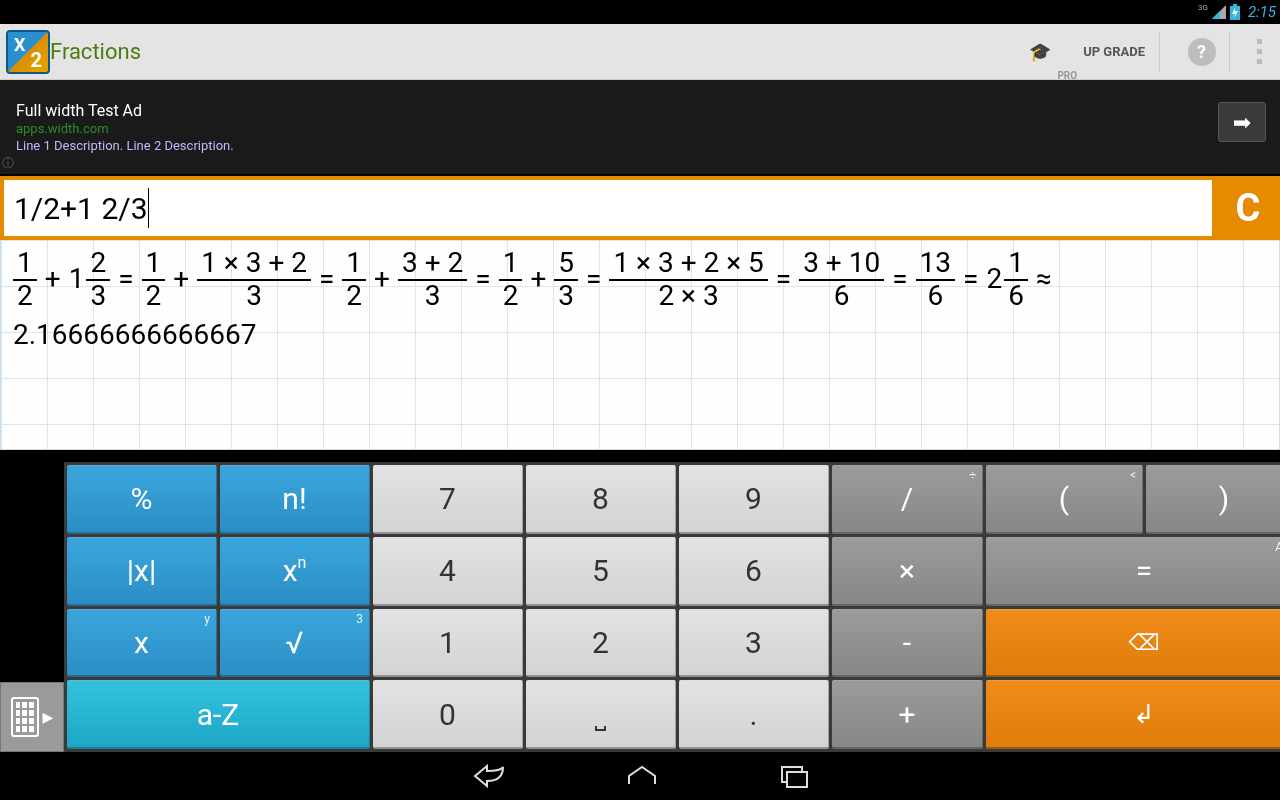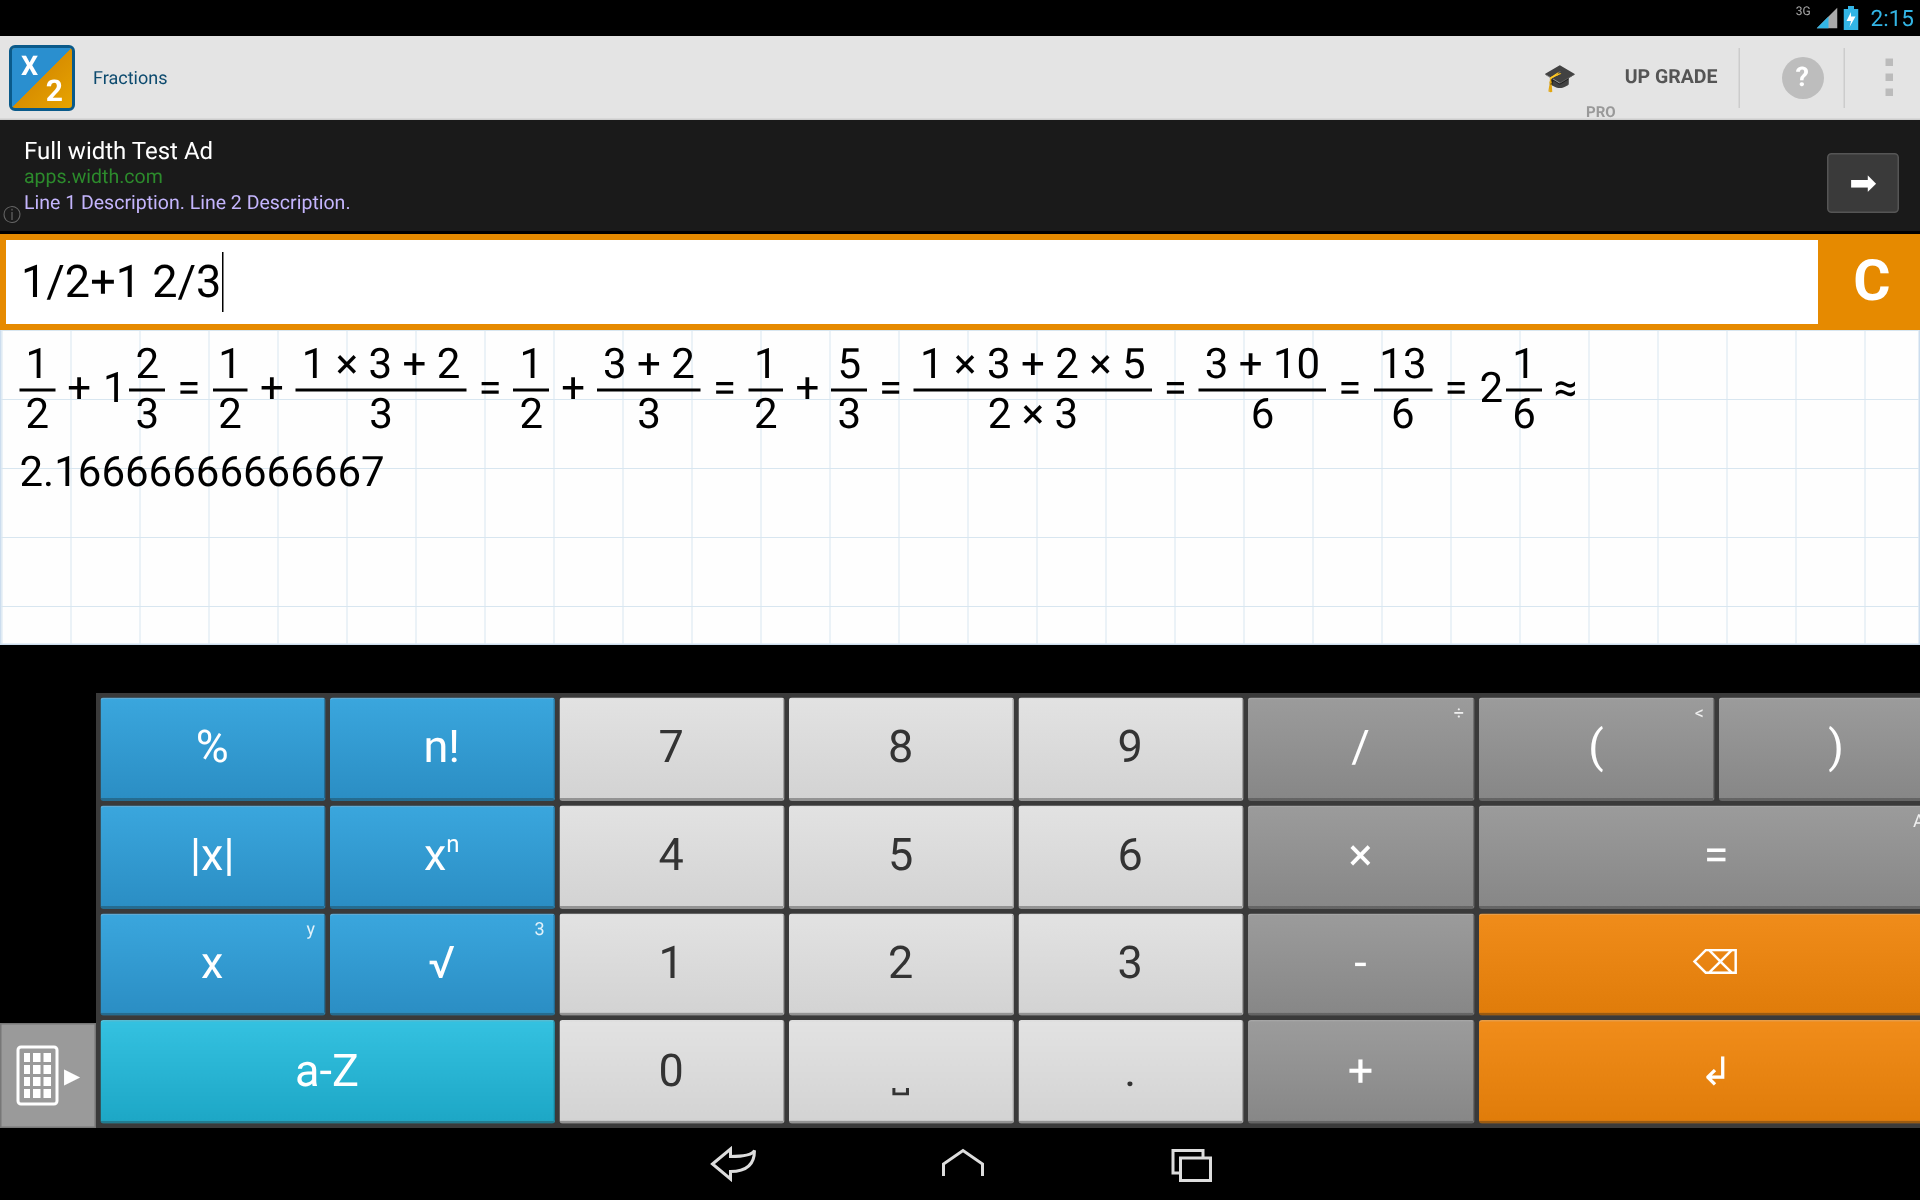--- a/index.html
+++ b/index.html
@@ -4,55 +4,55 @@
 <style>
   * { box-sizing: border-box; margin: 0; padding: 0; font-family: Roboto, Arial, sans-serif; }
   html, body { width: 1280px; height: 800px; overflow: hidden; background: #000; }
 
   
   .statusbar {
     height: 24px; background: #000; color: #fff; display: flex; align-items: center;
     justify-content: flex-end; padding: 0 4px; font-size: 11px; gap: 4px;
   }
   .statusbar .sig, .statusbar .batt { display:inline-block; }
-  .statusbar .clock { color:#33b5e5; font-size:15px; margin-left:4px; }
+  .statusbar .clock { color:#33b5e5; font-size:15px; margin-left:4px;font-style:italic; }
   .statusbar .threeg { font-size:8px; color:#aaa; line-height:8px; position:relative; top:-4px;}
   .statusbar .sig svg, .statusbar .batt svg { display:block; }
 
   
   .appbar {
     height: 56px; background:#e4e4e4; display:flex; align-items:center;
     border-bottom:1px solid #ccc; padding:0 6px;
   }
   .appbar .logo {
     width:44px; height:44px; background:linear-gradient(135deg,#c87a00 0%,#e8a400 100%);
     border:2px solid #0a5a8a; border-radius:4px; position:relative; overflow:hidden;
   }
   .appbar .logo::before{
     content:""; position:absolute; inset:0;
     background:linear-gradient(135deg,#2a8fcf 0% 50%, transparent 50%);
   }
   .appbar .logo .lx{position:absolute;top:2px;left:6px;color:#fff;font-size:18px;font-weight:bold;}
   .appbar .logo .l2{position:absolute;bottom:0px;right:6px;color:#fff;font-size:20px;font-weight:bold;}
-  .appbar .title { margin-left:12px; color:#0c4a6e; font-size:12px; }
+  .appbar .title { color:#4d7c0f; font-size:22px; }
   .appbar .spacer { flex:1; }
   .appbar .upgrade { display:flex; align-items:center; gap:6px; color:#555; font-size:13px; font-weight:bold; padding:0 14px; border-right:1px solid #ccc; height:40px;}
   .appbar .upgrade .cap{ font-size:10px; color:#999; position:relative; top:24px;}
   .appbar .upgrade .hat{ color:#f5a623; font-size:18px;}
   .appbar .help {
     width:28px;height:28px;border-radius:50%;background:#bdbdbd;color:#fff;
     display:flex;align-items:center;justify-content:center;font-size:18px;font-weight:bold;margin:0 14px; border-right:1px solid #ccc; height:40px; width:56px; border-radius:0; background:none;
   }
   .appbar .help span{width:28px;height:28px;border-radius:50%;background:#bdbdbd;display:flex;align-items:center;justify-content:center;}
   .appbar .menu { width:30px; display:flex; flex-direction:column; gap:5px; align-items:center; padding:0 10px;}
   .appbar .menu i{width:5px;height:5px;background:#bbb;}
 
   
   .ad {
-    height:74px; background:#1a1a1a; color:#fff; display:flex; align-items:center;
+    height:94px; background:#1a1a1a; color:#fff; display:flex; align-items:center;
     padding:6px 16px; position:relative;
   }
   .ad .txt .t1{font-size:16px;}
   .ad .txt .t2{font-size:13px;color:#2c8b2c;margin-top:1px;}
   .ad .txt .t3{font-size:13px;color:#c4b5fd;margin-top:2px;}
   .ad .arrowbtn{
     position:absolute; right:14px; top:22px; width:48px;height:40px;
     background:#3a3a3a; border:1px solid #555; border-radius:3px;
     display:flex;align-items:center;justify-content:center;color:#fff;font-size:22px;
   }

